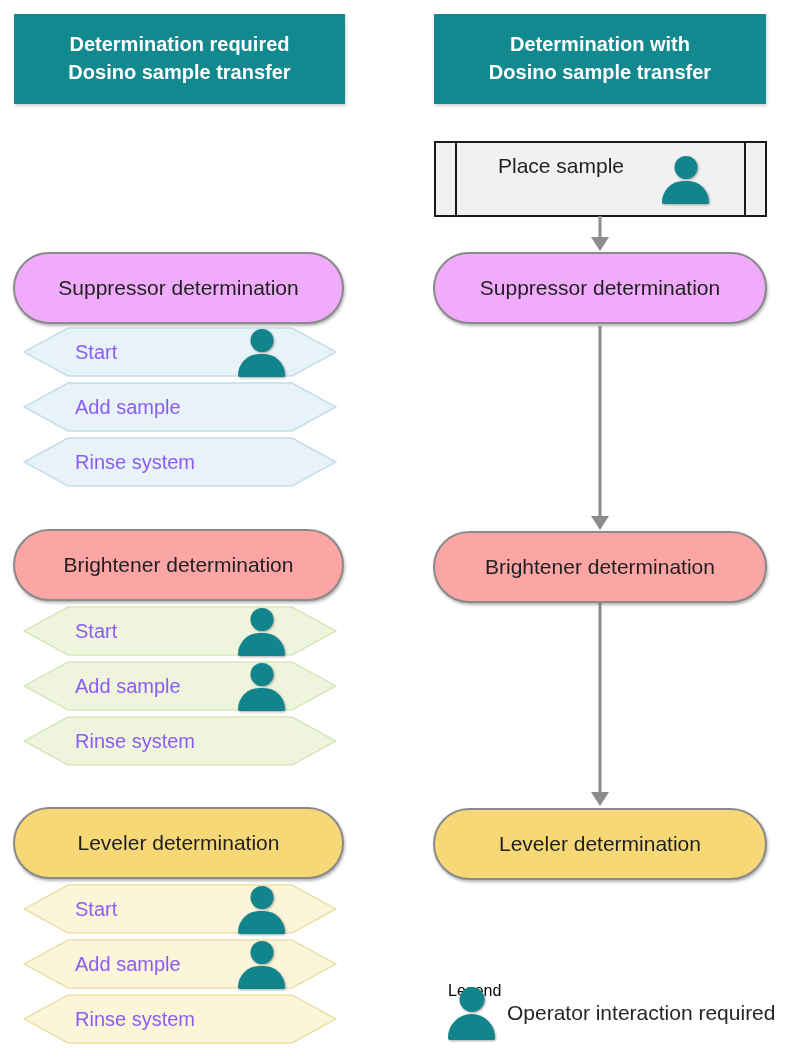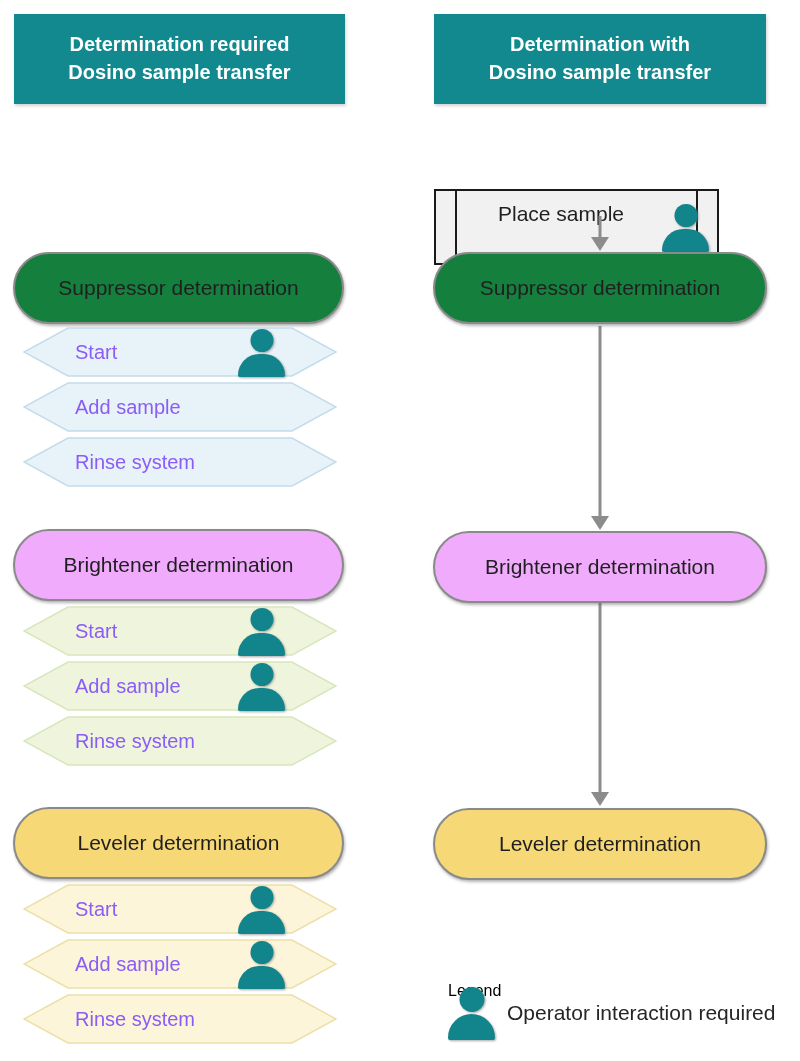--- a/index.html
+++ b/index.html
@@ -14,43 +14,43 @@
     position:absolute; height:90px; background:#11898f;
     color:#ffffff; font-weight:bold; font-size:20px; line-height:28px;
     text-align:center; box-sizing:border-box; padding-top:16px;
     box-shadow:1px 2px 3px rgba(0,0,0,0.18);
   }
   .hdr-left { left:14px; top:14px; width:331px; }
   .hdr-right { left:434px; top:14px; width:332px; }
 
   
   .start-box {
-    position:absolute; left:434px; top:141px; width:285px; height:76px;
-    background:#f1f1f1; border:2px solid #1a1a1a; box-sizing:border-box;margin-top:48px;
+    position:absolute; left:434px; top:141px; width:333px; height:76px;
+    background:#f1f1f1; border:2px solid #1a1a1a; box-sizing:border-box;
   }
   .start-box .vline {
     position:absolute; top:0; bottom:0; width:2px; background:#1a1a1a;
   }
   .start-box .vl-l { left:19px; }
   .start-box .vl-r { right:19px; }
   .start-box .sb-text {
     position:absolute; left:30px; top:9px; width:190px;
     font-size:21px; line-height:28px; text-align:center; color:#1f1f1f;
   }
 
   
   .pill {
     position:absolute; height:72px; border-radius:36px;
     border:2px solid #8a8a8a; box-sizing:border-box;
     display:flex; align-items:center; justify-content:center;
     font-size:21px; color:#1f1f1f;
     box-shadow:1px 2px 3px rgba(90,90,90,0.45);
   }
-  .pill-blue   { background:#15803d; }
-  .pill-green  { background:#f0abfc; }
+  .pill-blue   { background:#f0abfc; }
+  .pill-green  { background:#fca5a5; }
   .pill-yellow { background:#f6d876; }
   .pill-l { left:13px;  width:331px; }
   .pill-r { left:433px; width:334px; }
 
   
   .hex { position:absolute; left:23px; width:314px; height:50px; }
   .hex svg { position:absolute; left:0; top:0; display:block; }
   .hex-label {
     position:absolute; left:52px; top:0; height:50px;
     display:flex; align-items:center; font-size:20px; color:#8b5cf6;

